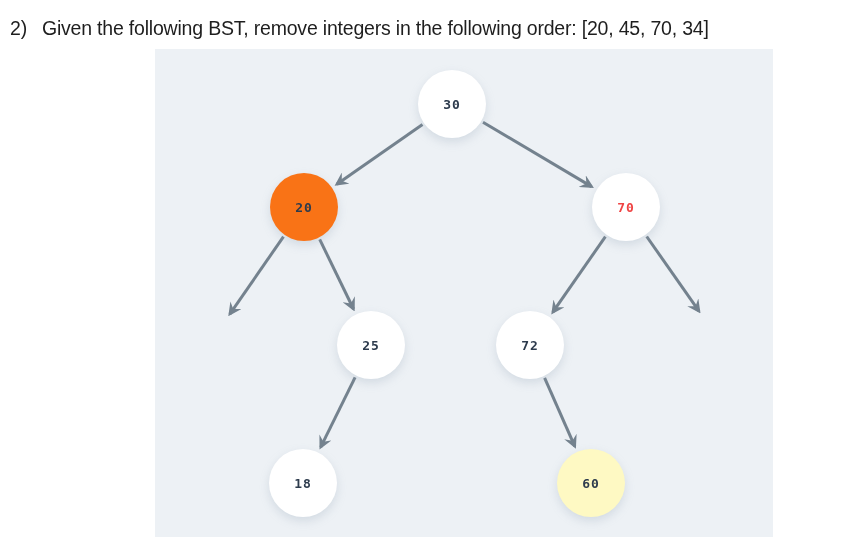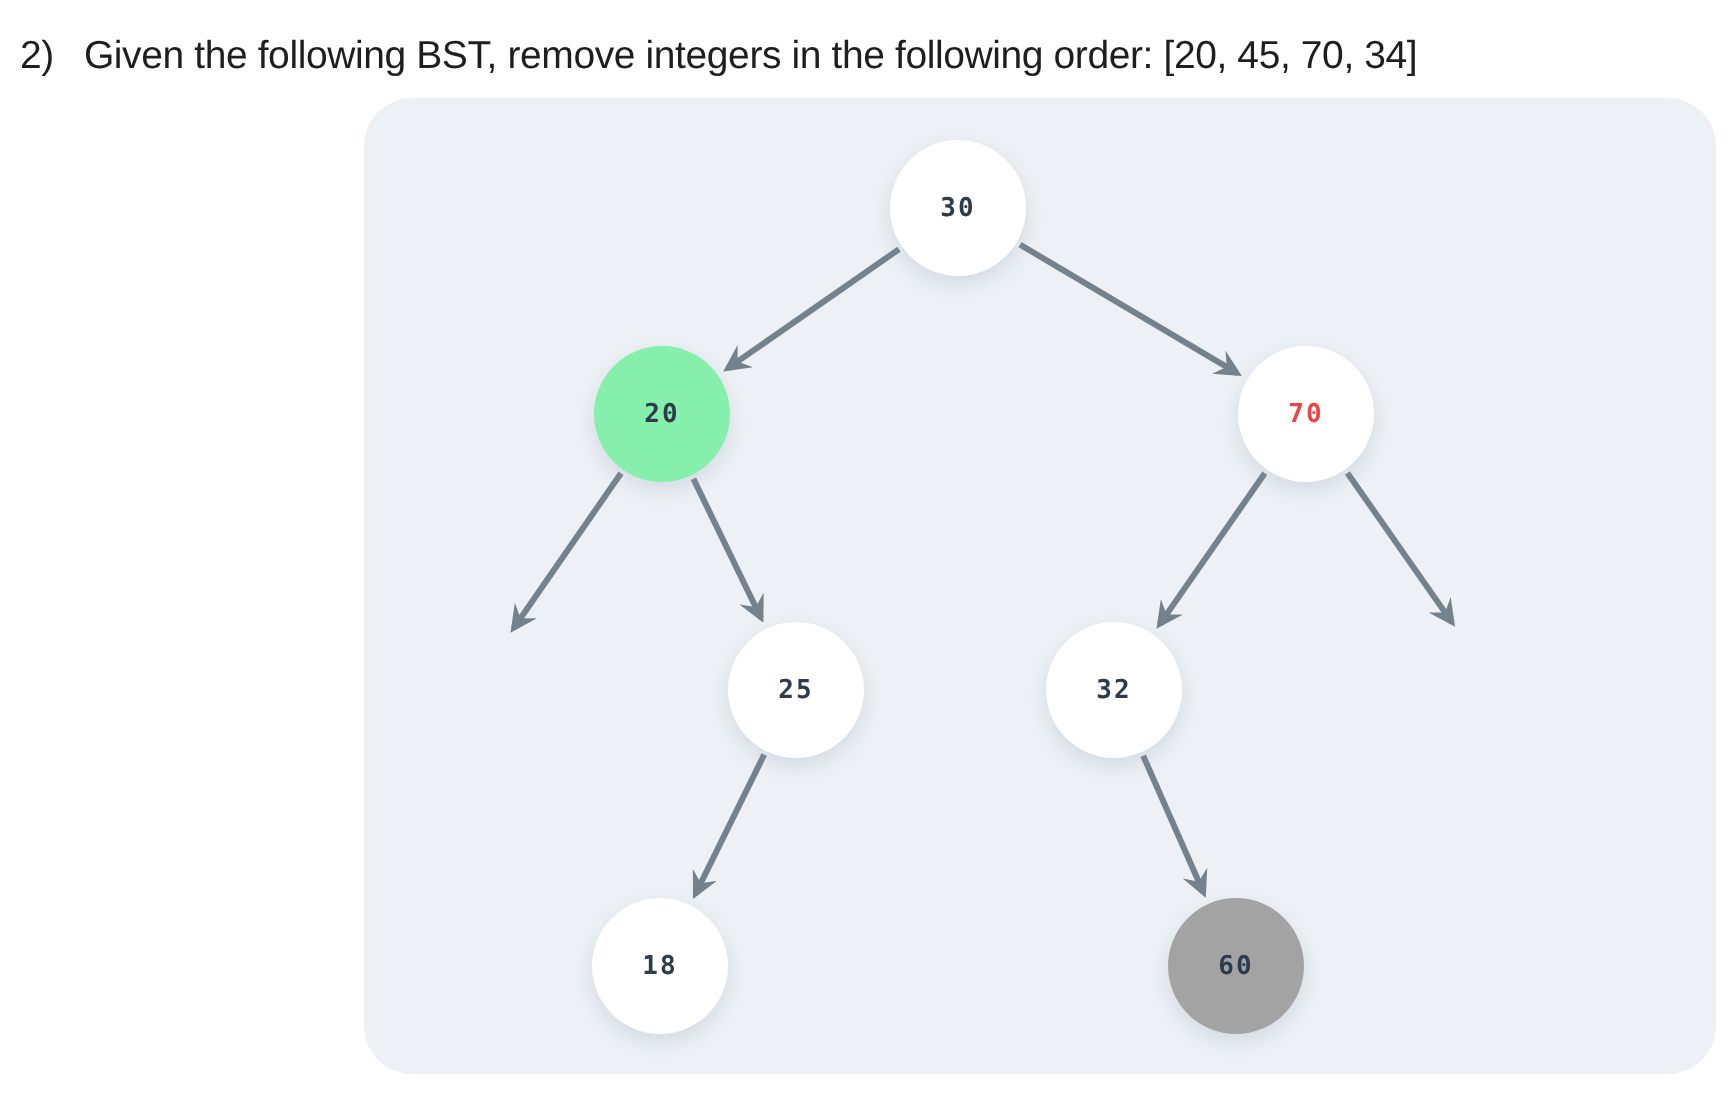--- a/index.html
+++ b/index.html
@@ -16,22 +16,22 @@
     display: flex;
     align-items: baseline;
     font-size: 19.5px;
     letter-spacing: -0.2px;
     color: #1e1e1e;
     white-space: nowrap;
   }
   .question .q-number { margin-right: 15px; }
   .diagram-panel {
     position: absolute;
-    left: 182px; top: 49px;
-    width: 676px; height: 488px; border-radius: 24px;
+    left: 155px; top: 49px;
+    width: 618px; height: 488px;
   }
   .diagram-panel svg {
     position: absolute; left: 0; top: 0;
   }
   .tree-node {
     position: absolute;
     width: 68px; height: 68px;
     border-radius: 50%;
     display: flex;
     align-items: center;
@@ -65,31 +65,31 @@
       <line x1="128.5" y1="187.6" x2="74.8" y2="265.1" stroke="#74828e" stroke-width="3" marker-end="url(#arrow)"></line>
       <line x1="164.7" y1="190.4" x2="198.5" y2="260.0" stroke="#74828e" stroke-width="3" marker-end="url(#arrow)"></line>
       <line x1="450.4" y1="187.6" x2="397.8" y2="263.2" stroke="#74828e" stroke-width="3" marker-end="url(#arrow)"></line>
       <line x1="491.7" y1="187.5" x2="544.0" y2="262.2" stroke="#74828e" stroke-width="3" marker-end="url(#arrow)"></line>
       <line x1="200.1" y1="328.3" x2="165.7" y2="398.1" stroke="#74828e" stroke-width="3" marker-end="url(#arrow)"></line>
       <line x1="389.6" y1="328.9" x2="419.8" y2="397.4" stroke="#74828e" stroke-width="3" marker-end="url(#arrow)"></line>
     </svg>
     <div class="tree-node" style="left: 263px; top: 21px; background: rgb(255, 255, 255);">
       <span style="color: rgb(45, 59, 77);">30</span>
     </div>
-    <div class="tree-node" style="left: 115px; top: 124px; background: #86efac;">
+    <div class="tree-node" style="left: 115px; top: 124px; background: #f97316;">
       <span style="color: rgb(45, 59, 77);">20</span>
     </div>
     <div class="tree-node" style="left: 437px; top: 124px; background: rgb(255, 255, 255);">
       <span style="color: #ef4444;">70</span>
     </div>
     <div class="tree-node" style="left: 182px; top: 262px; background: rgb(255, 255, 255);">
       <span style="color: rgb(45, 59, 77); text-align: center;">25</span>
     </div>
     <div class="tree-node" style="left: 341px; top: 262px; background: rgb(255, 255, 255);">
-      <span style="color: rgb(45, 59, 77);">32</span>
+      <span style="color: rgb(45, 59, 77);">72</span>
     </div>
     <div class="tree-node" style="left: 114px; top: 400px; background: rgb(255, 255, 255);">
       <span style="color: rgb(45, 59, 77);">18</span>
     </div>
-    <div class="tree-node" style="left: 402px; top: 400px; background: #a3a3a3;">
+    <div class="tree-node" style="left: 402px; top: 400px; background: #fef9c3;">
       <span style="color: rgb(45, 59, 77);">60</span>
     </div>
   </div>
 
 </body></html>

